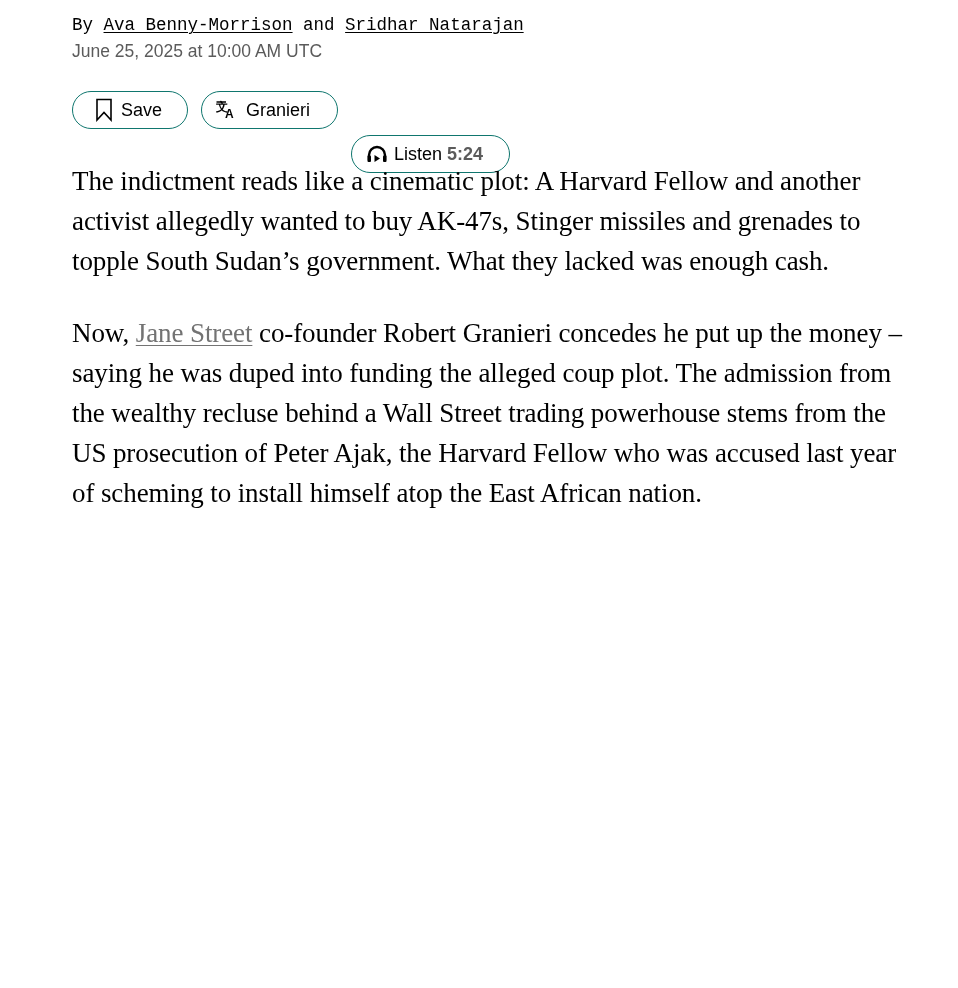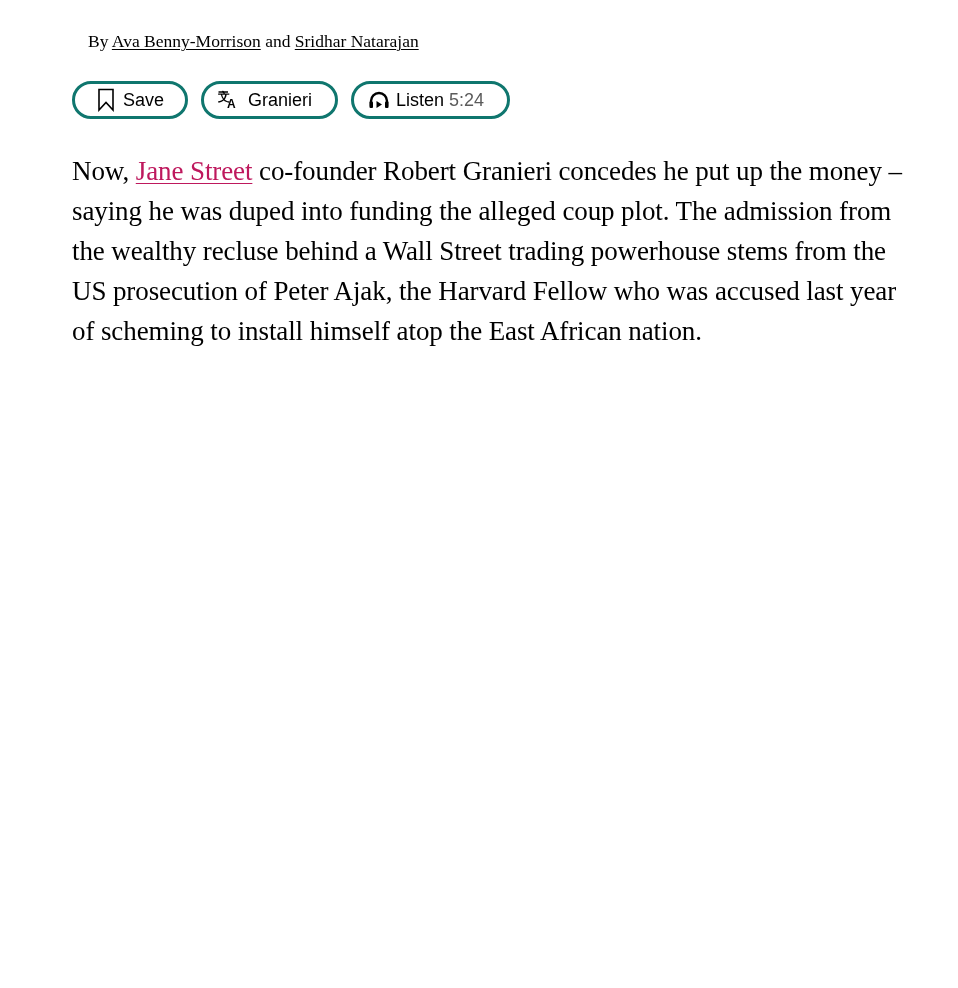--- a/index.html
+++ b/index.html
@@ -14,25 +14,25 @@
       position: relative;
       color: #000000;
     }
     .article {
       position: absolute;
       left: 72px;
       top: 12px;
       width: 830px;
     }
     .byline {
-      font-family: Liberation Serif, serif;
+      font-family: Liberation Mono, monospace;
       font-size: 17.5px;
       line-height: 26px;
       color: #000000;
-      margin: 16px;
+      margin: 0;
     }
     .byline a {
       color: #000000;
       text-decoration: underline;
       text-underline-offset: 2px;
       text-decoration-thickness: 1px;
     }
     .dateline {
       font-family: "Liberation Sans", sans-serif;
       font-size: 17.5px;
@@ -44,69 +44,71 @@
       display: flex;
       gap: 13px;
       margin-top: 27px;
       height: 38px;
     }
     .pill {
       display: inline-flex;
       align-items: center;
       box-sizing: border-box;
       height: 38px;
-      border: 3px solid #0f766e;
+      border: 1px solid #0f766e;
       border-radius: 19px;
       padding: 0 16px 0 14px;
       font-family: "Liberation Sans", sans-serif;
       font-size: 18px;
       color: #000000;
       background: #ffffff;
       cursor: pointer;
     }
     .pill .icon {
       display: inline-flex;
       align-items: center;
       justify-content: center;
       margin-right: 8px;
     }
     .pill .dur {
       color: #5b5b5b;
       margin-left: 5px;
+      font-weight: bold;
     }
     .pill-save { width: 116px; padding-left: 22px; }
     .pill-translate { width: 137px; }
-    .pill-listen { width: 159px; }
+    .pill-listen { width: 159px; margin-top: 44px; }
     .body-text {
       margin-top: 32px;
     }
     .body-text p {
       font-family: "Liberation Serif", serif;
       font-size: 27px;
       line-height: 40px;
       color: #000000;
       margin: 0 0 32px 0;
       letter-spacing: -0.1px;
       width: 830px;
     }
     .body-text a {
-      color: #be185d;
+      color: #737373;
       text-decoration: underline;
       text-underline-offset: 3px;
       text-decoration-thickness: 1px;
       text-align: right;
     }
   </style>
 </head>
 <body>
 
 <div class="article">
 
   <p class="byline"><span>By</span> <a href="#">Ava Benny-Morrison</a> <span>and</span> <a href="#">Sridhar Natarajan</a></p>
 
+  <p class="dateline">June 25, 2025 at 10:00 AM UTC</p>
 
   <div class="actions">
     <button class="pill pill-save">
       <span class="icon">
         <svg width="18" height="24" viewBox="0 0 18 24">
           <path d="M2 1.5 H16 V22 L9 14.5 L2 22 Z" fill="none" stroke="#000" stroke-width="1.6" stroke-linejoin="miter"></path>
         </svg>
       </span>
       <span>Save</span>
     </button>
@@ -130,16 +132,17 @@
           <rect x="17" y="11.5" width="3.5" height="6.5" rx="1" fill="#000"></rect>
           <path d="M8.5 11 L14 14.5 L8.5 18 Z" fill="#000"></path>
         </svg>
       </span>
       <span>Listen</span>
       <span class="dur">5:24</span>
     </button>
   </div>
 
   <div class="body-text">
+    <p>The indictment reads like a cinematic plot: A Harvard Fellow and another activist allegedly wanted to buy AK-47s, Stinger missiles and grenades to topple South Sudan’s government. What they lacked was enough cash.</p>
     <p><span>Now, </span><a href="#">Jane Street</a><span> co-founder Robert Granieri concedes he put up the money – saying he was duped into funding the alleged coup plot. The admission from the wealthy recluse behind a Wall Street trading powerhouse stems from the US prosecution of Peter Ajak, the Harvard Fellow who was accused last year of scheming to install himself atop the East African nation.</span></p>
   </div>
 
 </div>
 
 </body></html>

